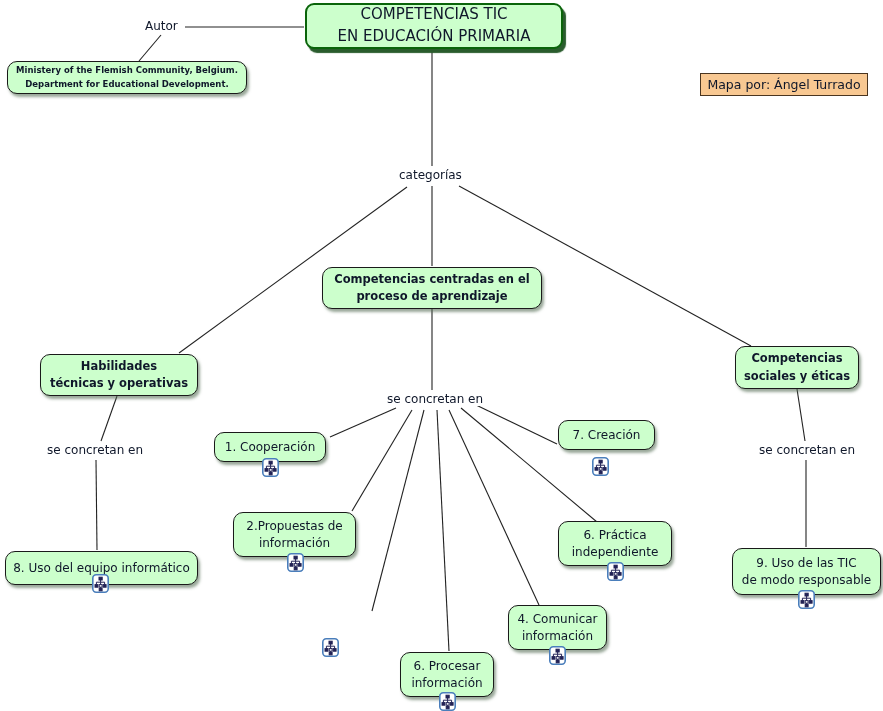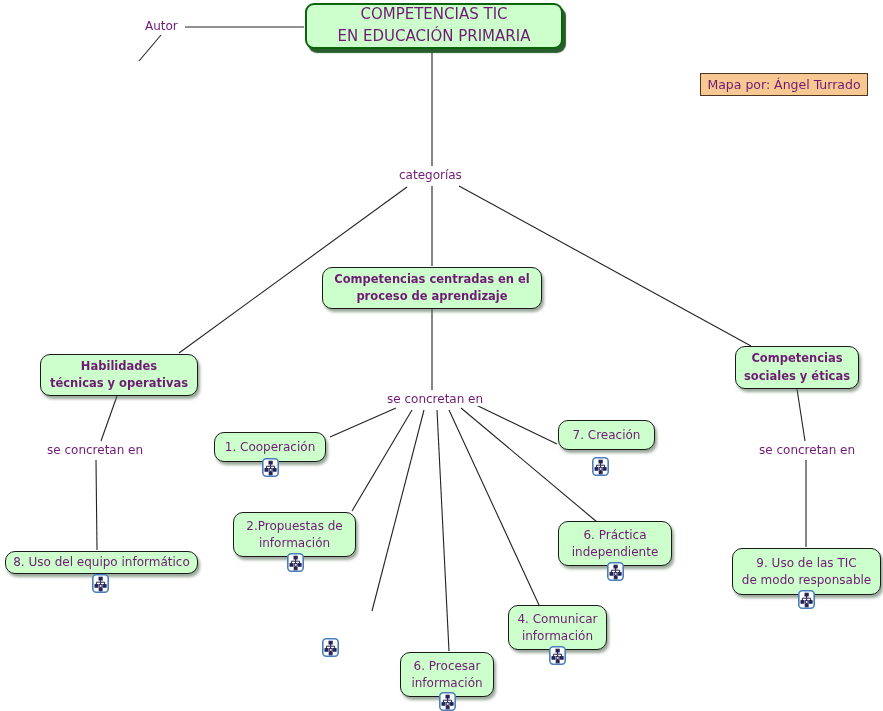--- a/index.html
+++ b/index.html
@@ -1,18 +1,18 @@
 <!DOCTYPE html>
 <html><head>
 <meta charset="utf-8">
 <style>
   html,body{margin:0;padding:0;background:#fff;}
   .canvas{
     position:relative;width:883px;height:711px;background:#ffffff;
-    font-family:"DejaVu Sans","Liberation Sans",sans-serif;color:#701a75;overflow:hidden;
+    font-family:"DejaVu Sans","Liberation Sans",sans-serif;color:#0f172a;overflow:hidden;
   }
   .wires{position:absolute;left:0;top:0;}
   .node{
     position:absolute;background:#ccffcc;border:1.5px solid #1a1a1a;border-radius:10px;
     box-shadow:2px 3px 3px rgba(85,110,85,.6);
     display:flex;align-items:center;justify-content:center;text-align:center;
     white-space:pre;font-size:12px;line-height:1.4;box-sizing:border-box;padding:0 2px;
   }
   .node.title{
     font-size:15px;line-height:1.45;border:2px solid #0a640a;border-radius:9px;
@@ -77,20 +77,22 @@
       <line x1="461" y1="408" x2="597" y2="522"></line>
       <line x1="474" y1="404" x2="557" y2="444"></line>
       <line x1="797" y1="389" x2="805" y2="441"></line>
       <line x1="806" y1="460" x2="806" y2="547"></line>
     </g>
   </svg>
 
   <div class="node title" style="left:305px;top:3px;width:258px;height:46px;">COMPETENCIAS TIC
 EN EDUCACIÓN PRIMARIA</div>
 
+  <div class="node small" style="left:7px;top:61px;width:240px;height:33px;">Ministery of the Flemish Community, Belgium.
+Department for Educational Development.</div>
 
   <div class="credit" style="left:700px;top:73px;width:168px;height:23px;">Mapa por: Ángel Turrado</div>
 
   <div class="node bold" style="left:40px;top:354px;width:158px;height:42px;">Habilidades
 técnicas y operativas</div>
 
   <div class="node bold" style="left:322px;top:267px;width:220px;height:42px;">Competencias centradas en el
 proceso de aprendizaje</div>
 
   <div class="node bold" style="left:735px;top:346px;width:124px;height:43px;">Competencias
@@ -106,21 +108,21 @@
 información</div>
 
   <div class="node" style="left:508px;top:605px;width:99px;height:45px;">4. Comunicar
 información</div>
 
   <div class="node" style="left:558px;top:521px;width:114px;height:45px;">6. Práctica
 independiente</div>
 
   <div class="node" style="left:558px;top:420px;width:97px;height:30px;">7. Creación</div>
 
-  <div class="node" style="left:5px;top:551px;width:193px;height:23px;">8. Uso del equipo informático</div>
+  <div class="node" style="left:5px;top:551px;width:193px;height:34px;">8. Uso del equipo informático</div>
 
   <div class="node" style="left:732px;top:548px;width:149px;height:47px;">9. Uso de las TIC
 de modo responsable</div>
 
   <span class="linklabel" style="left:142px;top:19px;">Autor</span>
 
   <span class="linklabel" style="left:396px;top:168px;">categorías</span>
 
   <span class="linklabel" style="left:44px;top:443px;">se concretan en</span>
 

